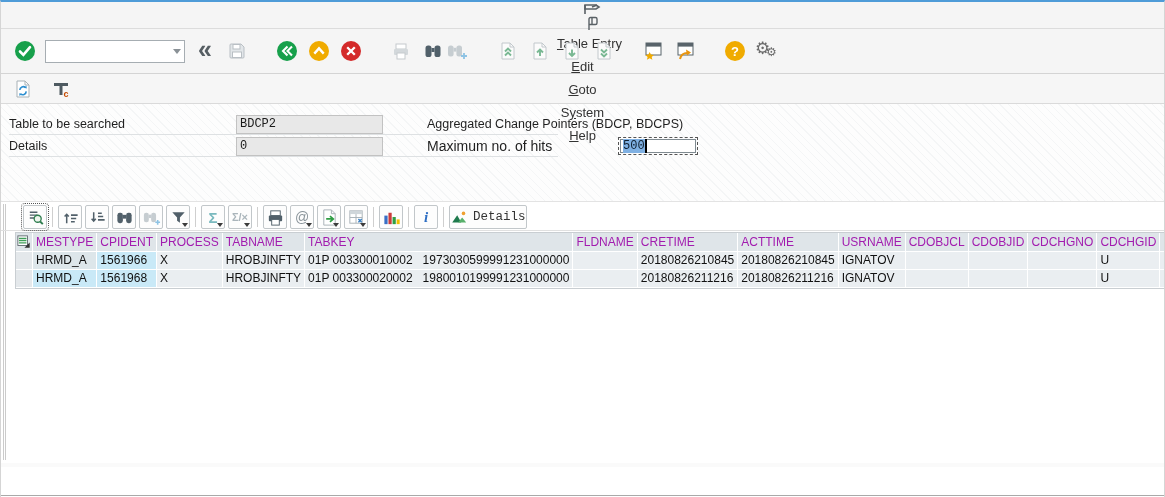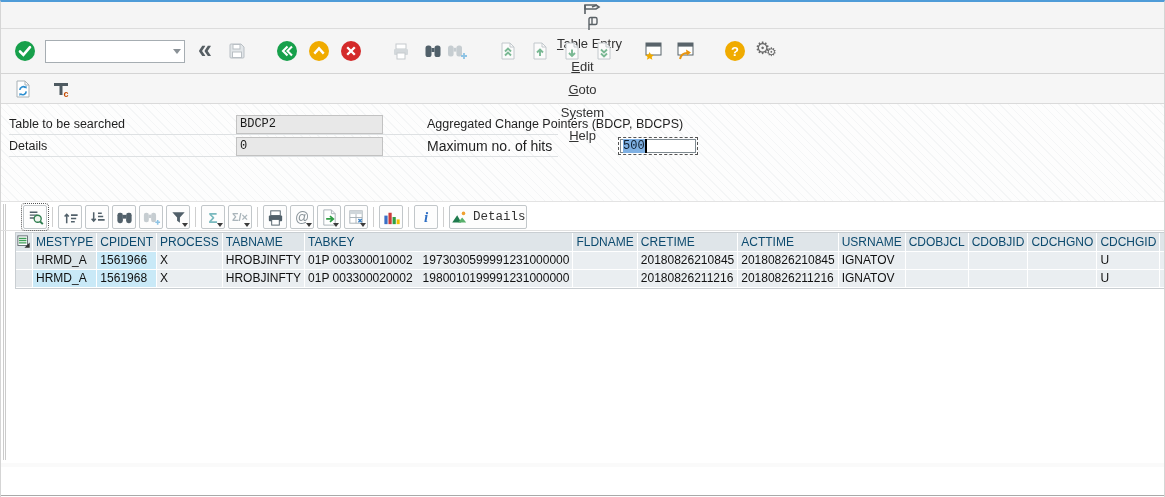--- a/index.html
+++ b/index.html
@@ -73,21 +73,21 @@
   .atglyph { font-size:14px; color:#8a949a; }
   .info-i { font-family:"Liberation Serif", serif; font-style:italic; font-weight:bold; font-size:15px; color:#2f6fc4; }
   .details-btn { padding:0 0; gap:5px;font-family:Liberation Mono, monospace; }
   .details-btn span.lbl { font-size:12.5px; color:#333; }
   
   .gridwrap { position:absolute; left:14px; top:30px; border:1px solid #c9ced2; }
   table.alvgrid { border-collapse:collapse; table-layout:fixed; }
   table.alvgrid th, table.alvgrid td {
     height:18px; font-size:12px; font-weight:normal; text-align:left; padding:0 3px;
     border-right:1px solid #fff; border-bottom:1px solid #fff; overflow:hidden; white-space:pre; }
-  table.alvgrid th { background:var(--header-bg); color:#0c4a6e; }
+  table.alvgrid th { background:var(--header-bg); color:#a21caf; }
   table.alvgrid th.corner { background:var(--header-bg); padding:0 1px; }
   table.alvgrid td { background:var(--cell-bg); color:#111; }
   table.alvgrid td.selector { background:var(--selector-bg); }
   table.alvgrid td.key { background:var(--key-bg); }
   table.alvgrid td.keydim { background:var(--keydim-bg); }
   
   .bottom-strip { height:4px; background:#fafafa; }
   .bottom-border { position:absolute; left:0; right:0; bottom:1px; height:1px; background:#a9a9a9; }
   svg { display:block; }
 </style>

